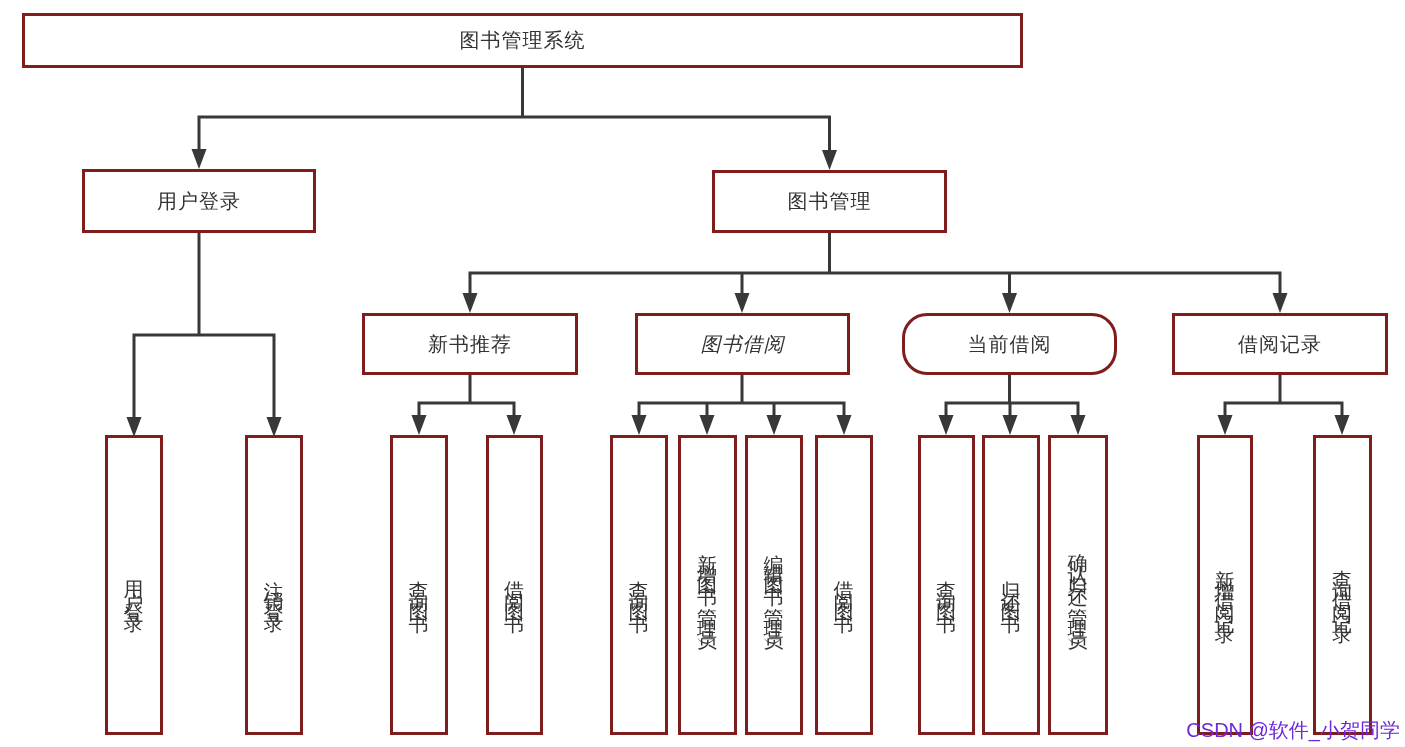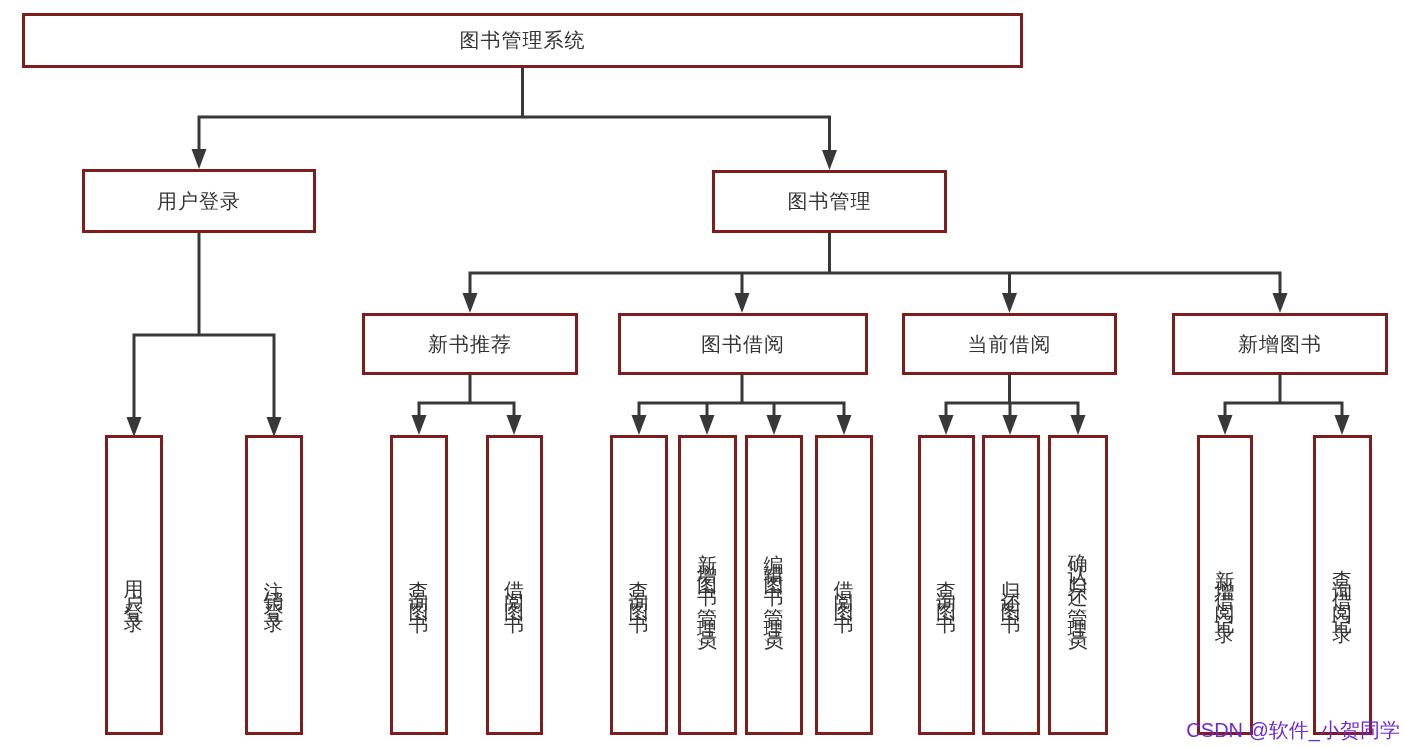--- a/index.html
+++ b/index.html
@@ -86,23 +86,23 @@
       <polygon points="1334.5,415 1349.5,415 1342,435"></polygon>
     </g>
   </svg>
 
   <div class="box" style="left:22px; top:13px; width:1001px; height:55px;">图书管理系统</div>
 
   <div class="box" style="left:82px; top:169px; width:234px; height:64px;">用户登录</div>
   <div class="box" style="left:712px; top:170px; width:235px; height:63px;">图书管理</div>
 
   <div class="box" style="left:362px; top:313px; width:216px; height:62px;">新书推荐</div>
-  <div class="box" style="left:618px; top:313px; width:250px; height:62px;">图书借阅</div>
-  <div class="box" style="left:902px; top:313px; width:215px; height:62px;">当前借阅</div>
-  <div class="box" style="left:1172px; top:313px; width:216px; height:62px;">新增图书</div>
+  <div class="box" style="left:635px; top:313px; width:215px; height:62px;font-style:italic;">图书借阅</div>
+  <div class="box" style="left:902px; top:313px; width:215px; height:62px;border-radius:25px;">当前借阅</div>
+  <div class="box" style="left:1172px; top:313px; width:216px; height:62px;">借阅记录</div>
 
   <div class="box vbox" style="left:105px; top:435px; width:58px; height:300px;">用户登录</div>
   <div class="box vbox" style="left:245px; top:435px; width:58px; height:300px;">注销登录</div>
 
   <div class="box vbox" style="left:390px; top:435px; width:58px; height:300px;">查询图书</div>
   <div class="box vbox" style="left:486px; top:435px; width:57px; height:300px;">借阅图书</div>
 
   <div class="box vbox" style="left:610px; top:435px; width:58px; height:300px;">查询图书</div>
   <div class="box vbox" style="left:678px; top:435px; width:59px; height:300px;">新增图书（管理员）</div>
   <div class="box vbox" style="left:745px; top:435px; width:58px; height:300px;">编辑图书（管理员）</div>

